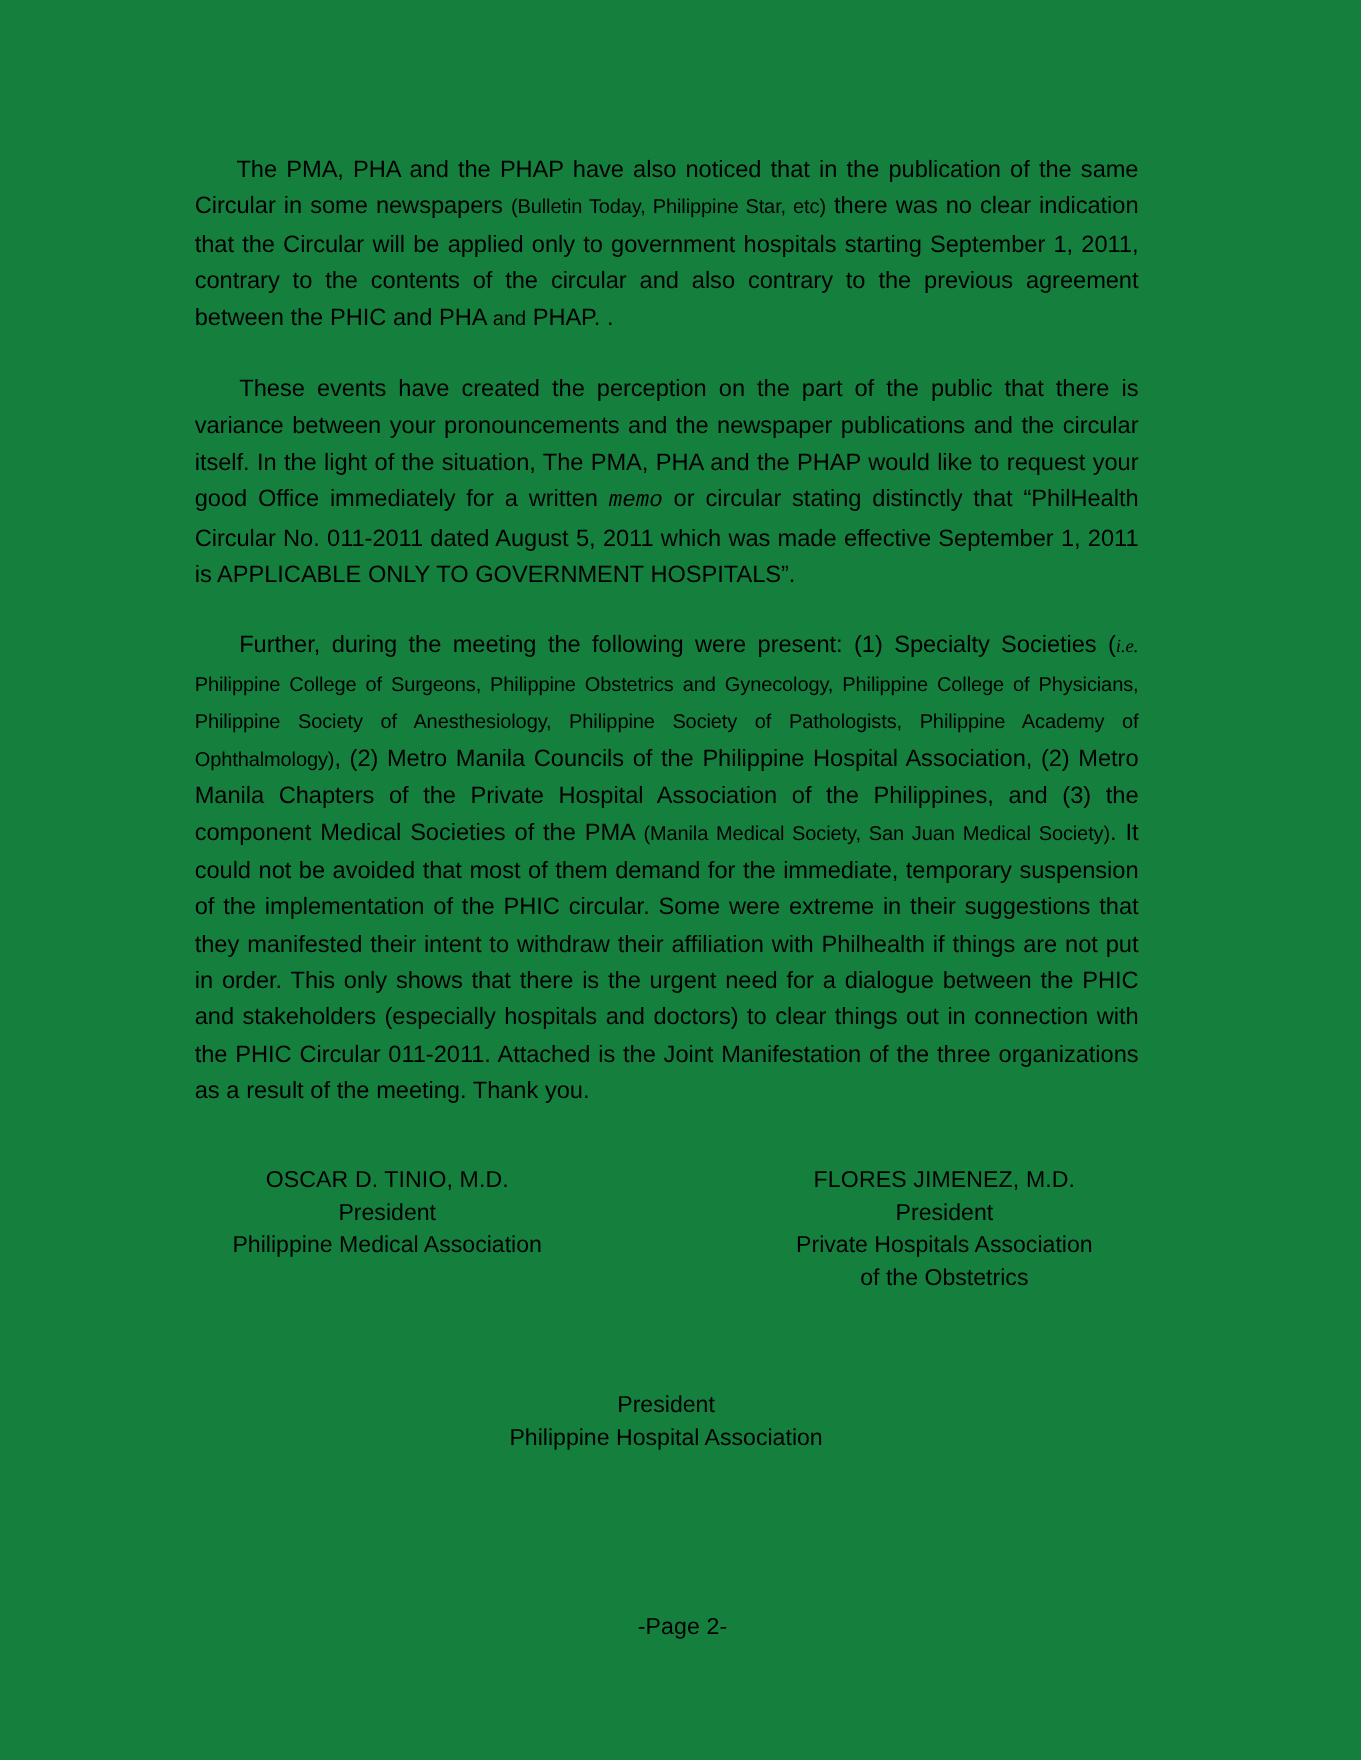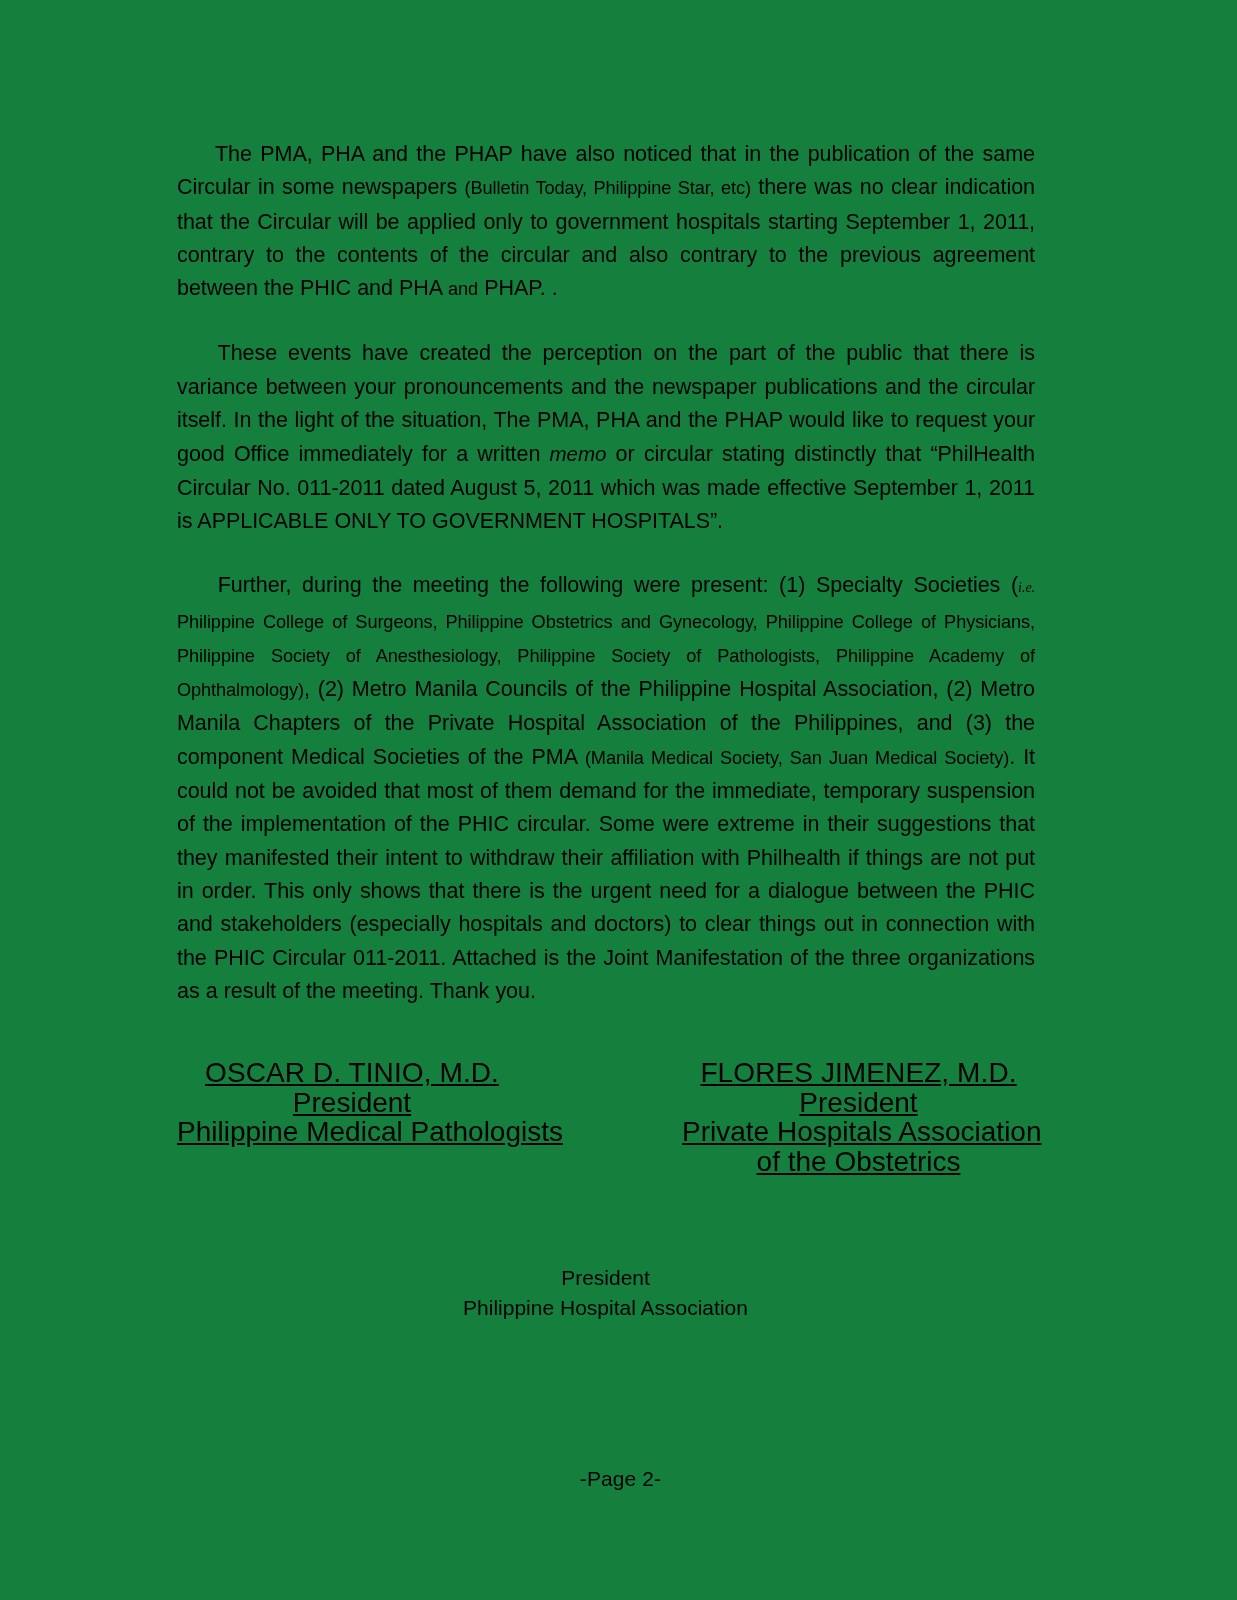--- a/index.html
+++ b/index.html
@@ -51,45 +51,44 @@
     display: inline-block;
     width: 30px;
   }
 
   .small {
     font-size: 18.2px;
     letter-spacing: -0.1px;
   }
 
   .ital-serif {
-    font-family: Liberation Sans, sans-serif;
+    font-family: Liberation Mono, monospace;
     font-style: italic;
     font-size: 20.5px;
   }
 
   .ital-serif-sm {
     font-family: "Liberation Serif", serif;
     font-style: italic;
-    font-size: 14px;
+    font-size: 17px;
   }
 
   
   .sig-row {
     position: absolute;
     left: 177px;
     top: 1058px;
     width: 858px;
     height: 140px;
   }
   .sig-block {
     position: absolute;
     text-align: center;
-    font-size: 28px;
+    font-size: 21px;
     line-height: 29.5px;
-    text-decoration: underline;
   }
   .sig-block .sig-name {
     letter-spacing: 0.1px;
   }
   .sig-left  { left: 0px;   width: 350px; }
   .sig-right { left: 505px; width: 353px; }
 
   .sig-center-block {
     position: absolute;
     left: 428px;
@@ -131,21 +130,21 @@
       <span>Further,  during the meeting the following were present: (1) Specialty Societies (</span><span class="ital-serif-sm">i.e.</span><span class="small"> Philippine College of Surgeons, Philippine Obstetrics and Gynecology, Philippine College of Physicians, Philippine Society of Anesthesiology, Philippine Society of Pathologists, Philippine Academy of Ophthalmology)</span><span>, (2) Metro Manila Councils of the Philippine Hospital Association, (2) Metro Manila Chapters of the Private Hospital Association of the Philippines, and (3) the component Medical Societies of the PMA </span><span class="small">(Manila Medical Society, San Juan Medical Society)</span><span>.  It could not be avoided that most of them demand for the immediate, temporary suspension of the implementation of the PHIC circular.  Some were extreme in their suggestions that they manifested their intent to withdraw  their affiliation with Philhealth if things are not put in order.  This only shows that there is the urgent need for a dialogue between the PHIC and stakeholders (especially hospitals and doctors) to clear things out in connection with the PHIC  Circular 011-2011.   Attached is the Joint Manifestation of the three organizations as a result of the meeting.  Thank you.</span>
     </p>
 
   </div>
 
   <div class="sig-row">
 
     <div class="sig-block sig-left">
       <span class="sig-line sig-name">OSCAR D. TINIO, M.D.</span>
       <span class="sig-line">President</span>
-      <span class="sig-line">Philippine Medical Pathologists</span>
+      <span class="sig-line">Philippine Medical Association</span>
     </div>
 
     <div class="sig-block sig-right">
       <span class="sig-line sig-name">FLORES JIMENEZ, M.D.</span>
       <span class="sig-line">President</span>
       <span class="sig-line">Private Hospitals Association</span>
       <span class="sig-line">of the Obstetrics</span>
     </div>
 
   </div>

